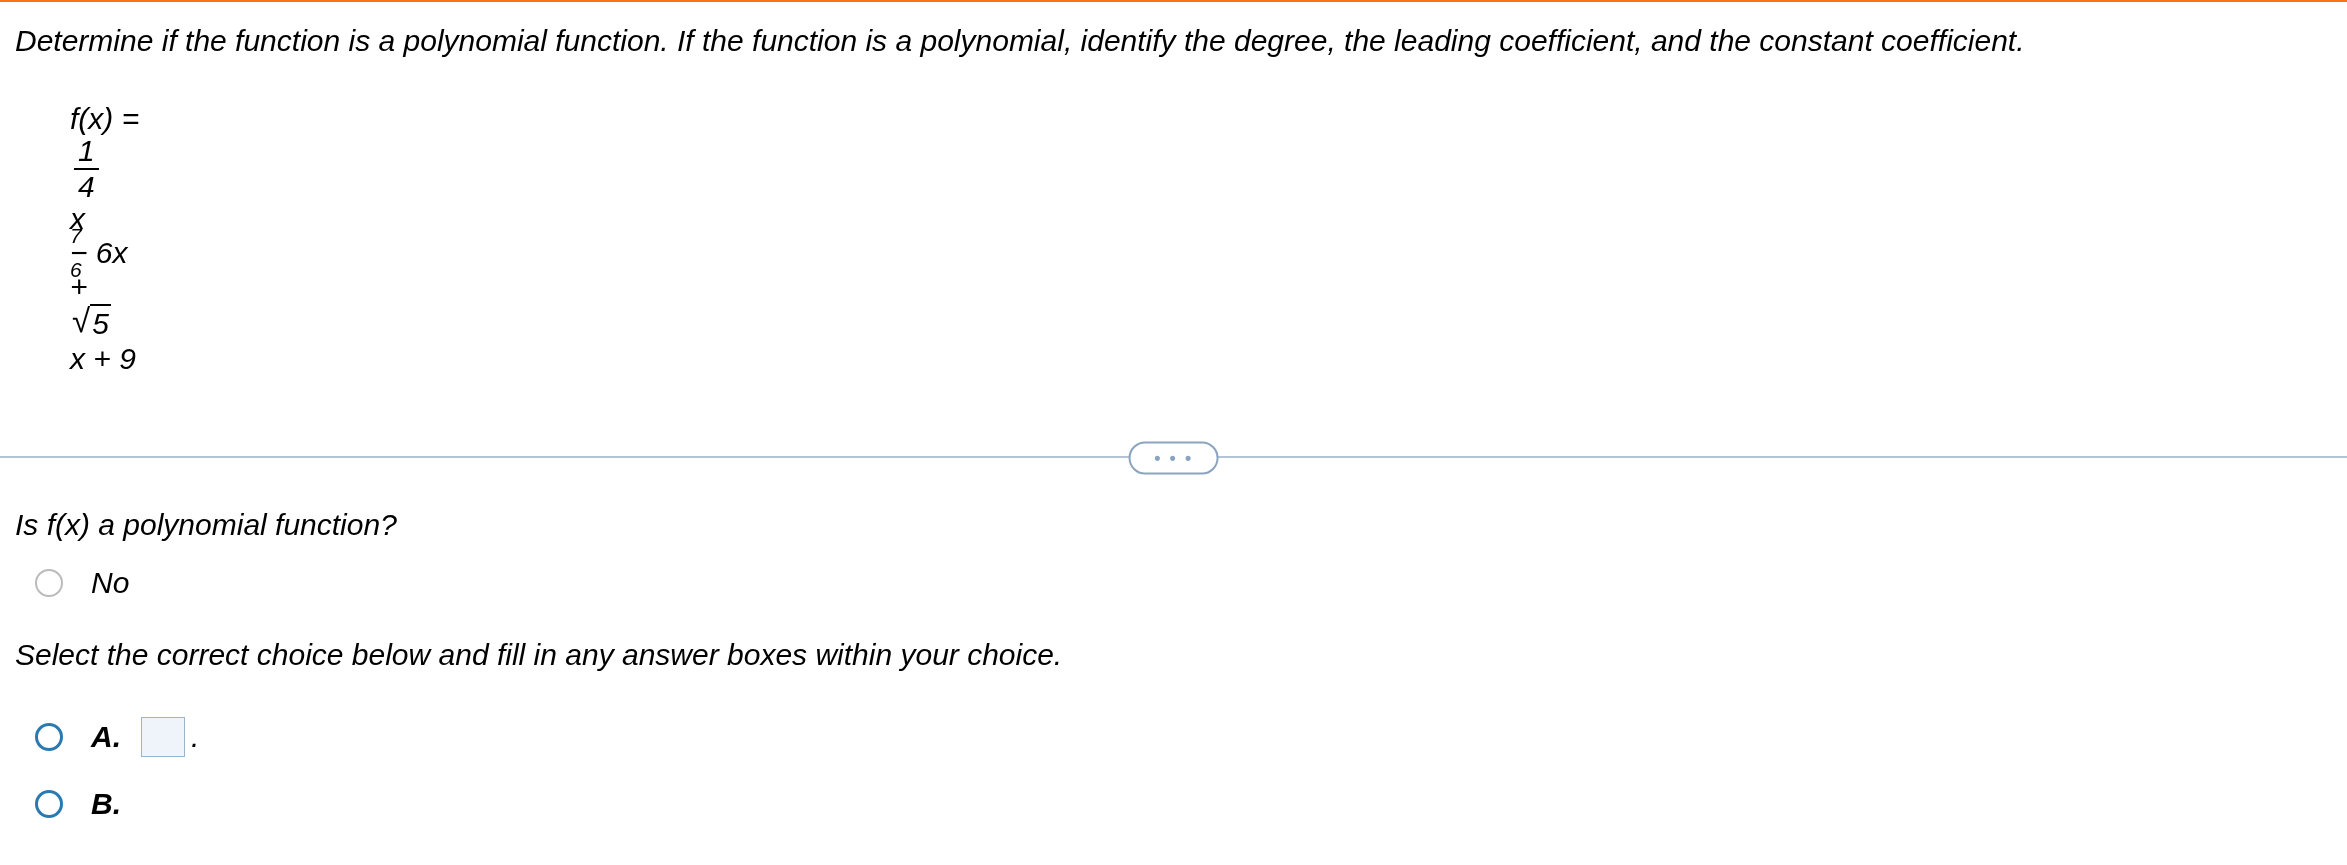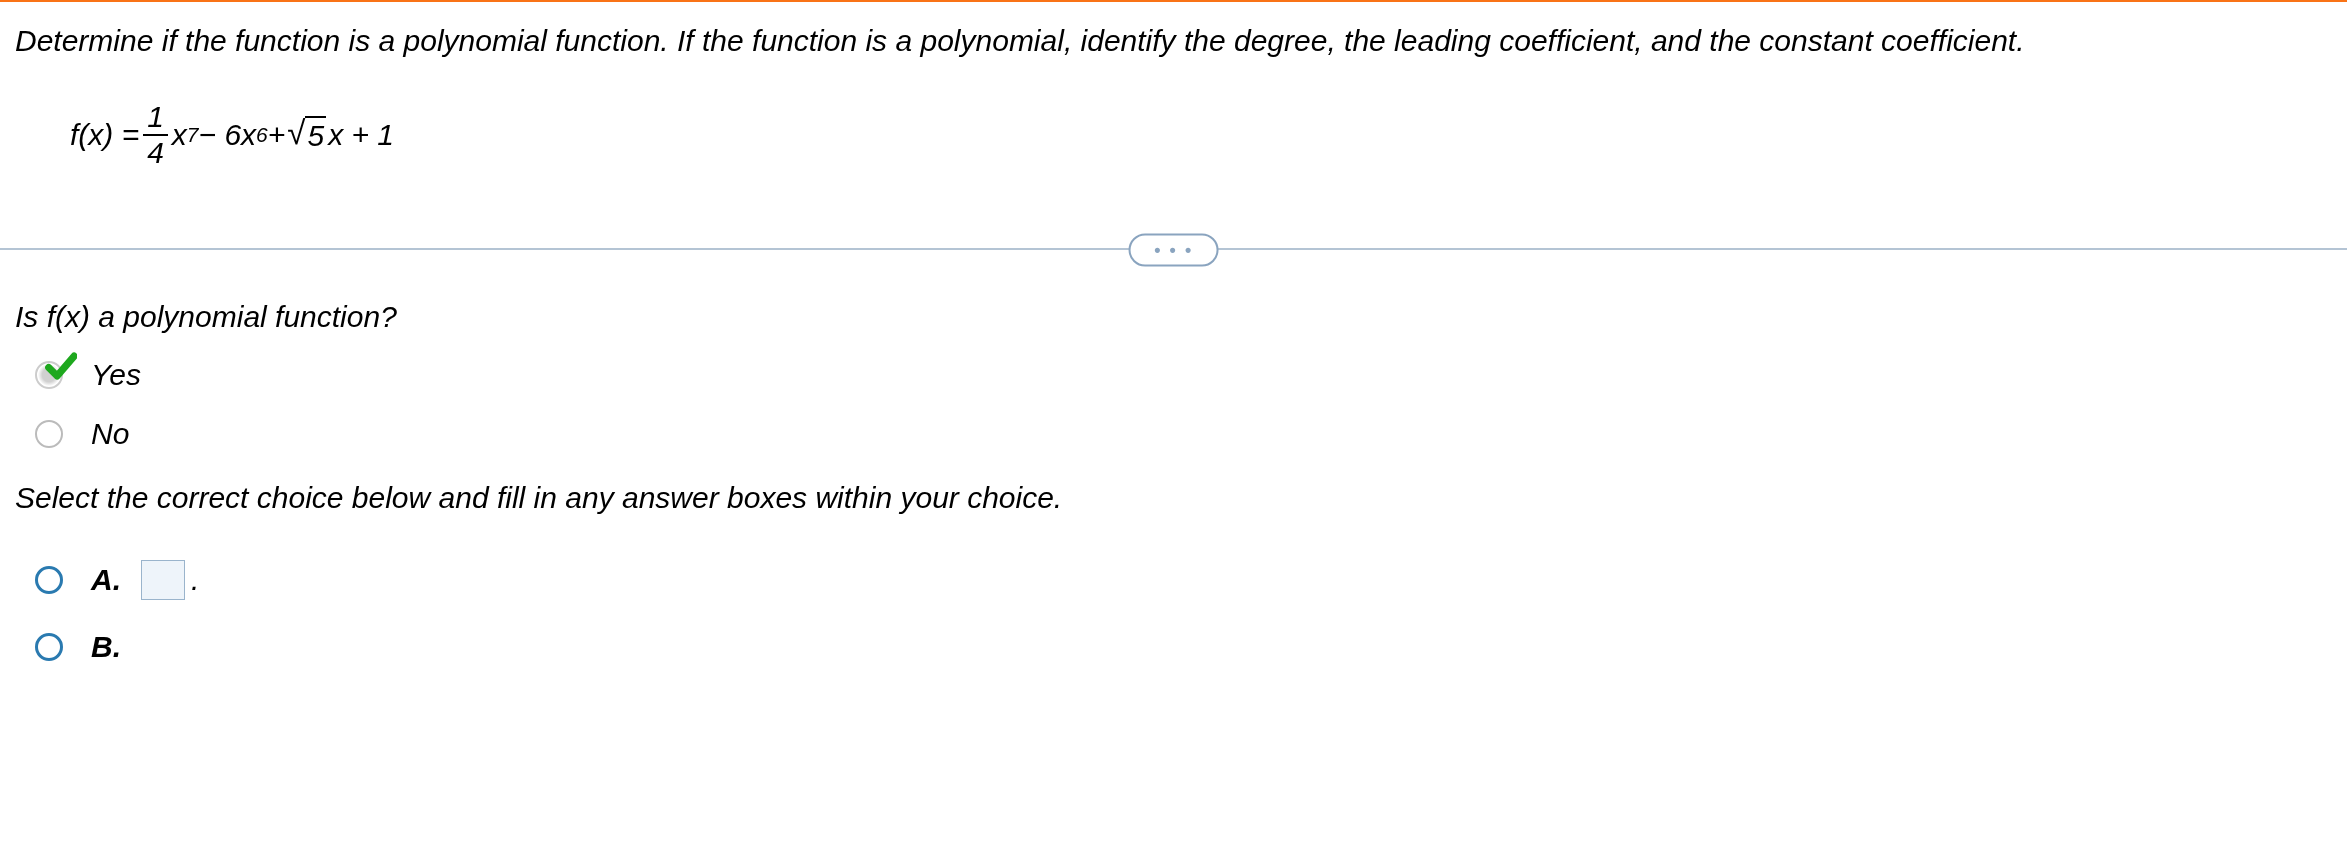--- a/index.html
+++ b/index.html
@@ -20,21 +20,22 @@
     padding: 18px 15px 40px 15px;
   }
   .question-text {
     font-size: 30px;
     line-height: 1.4;
   }
   .equation-row {
     padding: 40px 0 10px 55px;
     font-size: 30px;
     display: flex;
-    align-items: center;
+    align-items: flex-start;
+    flex-direction: column;
   }
   .fraction {
     display: inline-flex;
     flex-direction: column;
     align-items: center;
     vertical-align: middle;
     line-height: 1;
     margin: 0 4px;
   }
   .fraction .num {
@@ -109,21 +110,21 @@
     position: absolute;
     top: -14px;
     left: 6px;
     width: 34px;
     height: 34px;
   }
   .radio-label {
     font-size: 30px;
   }
   .instruction {
-    margin: 30px 0 45px 0;
+    margin: 38px 0 45px 0;
   }
   .choice-row {
     display: flex;
     align-items: center;
     margin-bottom: 30px;
     padding-left: 20px;
   }
   .choice-letter {
     font-weight: bold;
     margin-right: 14px;
@@ -154,40 +155,32 @@
       </span>
       <span>x</span>
         <sup>7</sup>
       <span> − 6x</span>
         <sup>6</sup>
       <span> + </span>
       <span class="sqrt">
         <span class="sqrt-sign">√</span>
         <span class="sqrt-arg">5</span>
       </span>
-      <span> x + 1</span>
+      <span> x + 9</span>
     </div>
   </div>
 
   <div class="divider-row">
     <div class="pill">• • •</div>
   </div>
 
   <div class="lower-section">
     <div class="sub-question">Is f(x) a polynomial function?</div>
 
     <div class="radio-list">
-      <div class="radio-row">
-        <div class="radio-circle selected-correct">
-          <svg class="check-icon" viewBox="0 0 24 24">
-            <path d="M4 13 L10 19 L22 5" stroke="#1ea81e" stroke-width="5" fill="none" stroke-linecap="round" stroke-linejoin="round"></path>
-          </svg>
-        </div>
-        <span class="radio-label">Yes</span>
-      </div>
       <div class="radio-row">
         <div class="radio-circle"></div>
         <span class="radio-label">No</span>
       </div>
     </div>
 
     <div class="instruction">Select the correct choice below and fill in any answer boxes within your choice.</div>
 
     <div class="choice-row">
       <div class="radio-circle blue-outline"></div>

